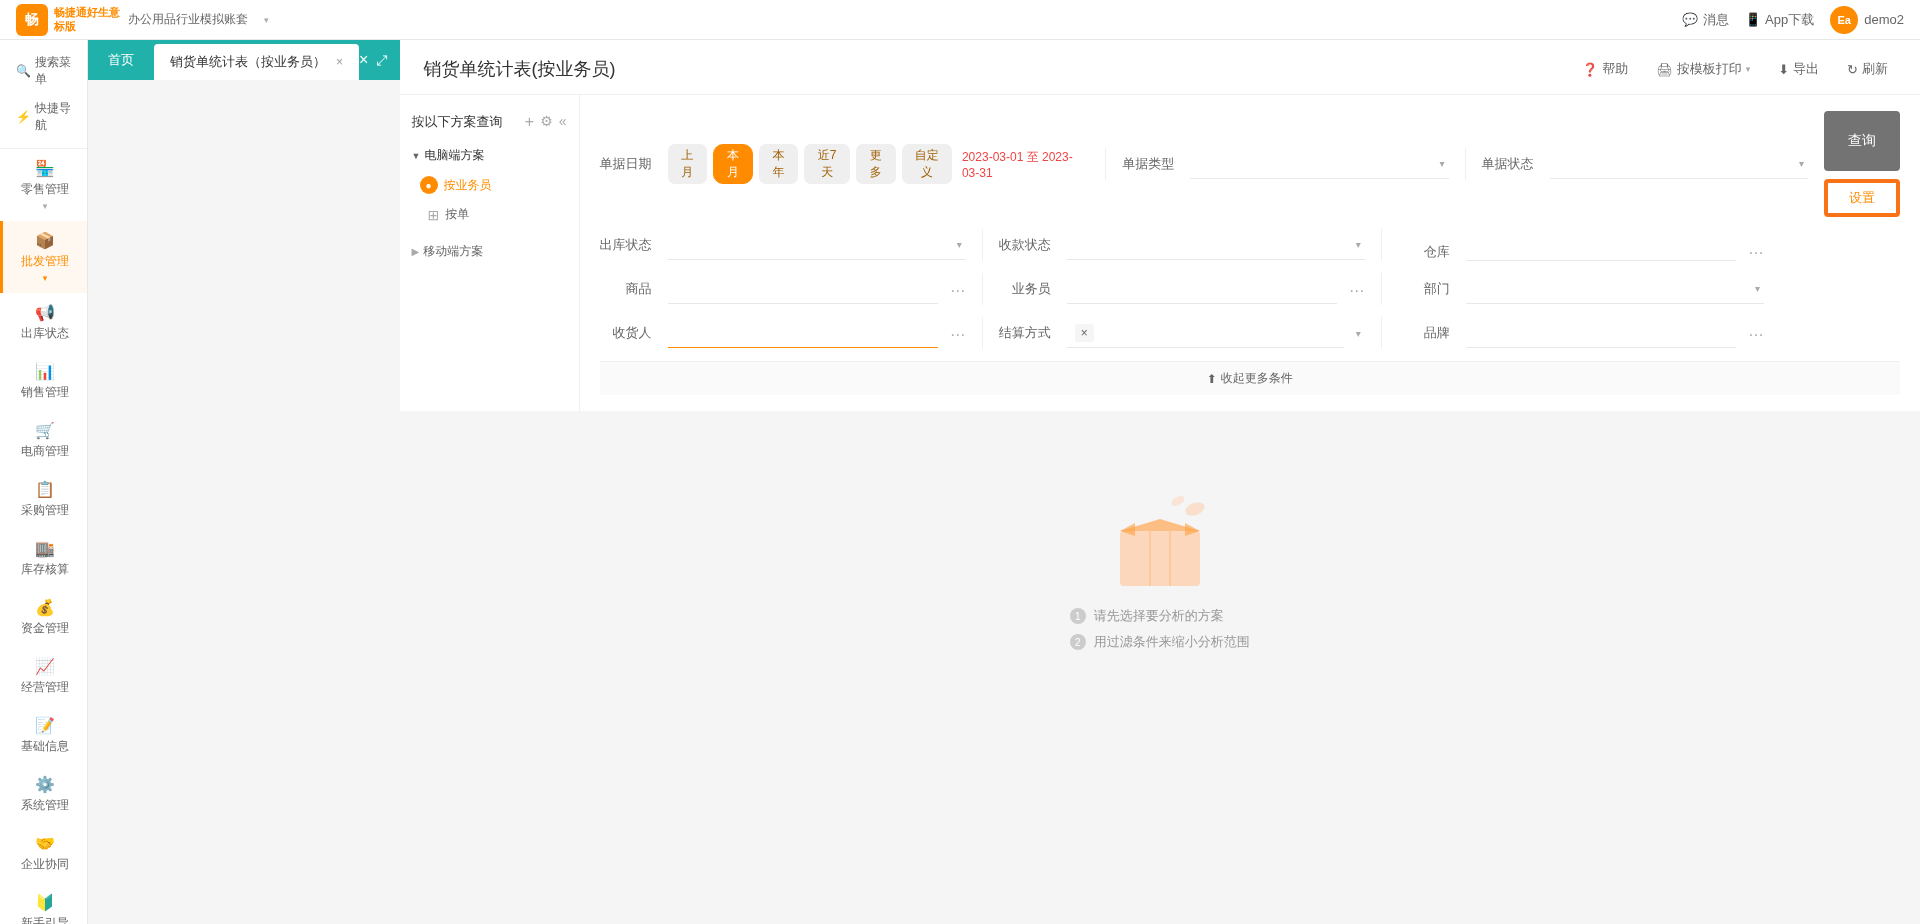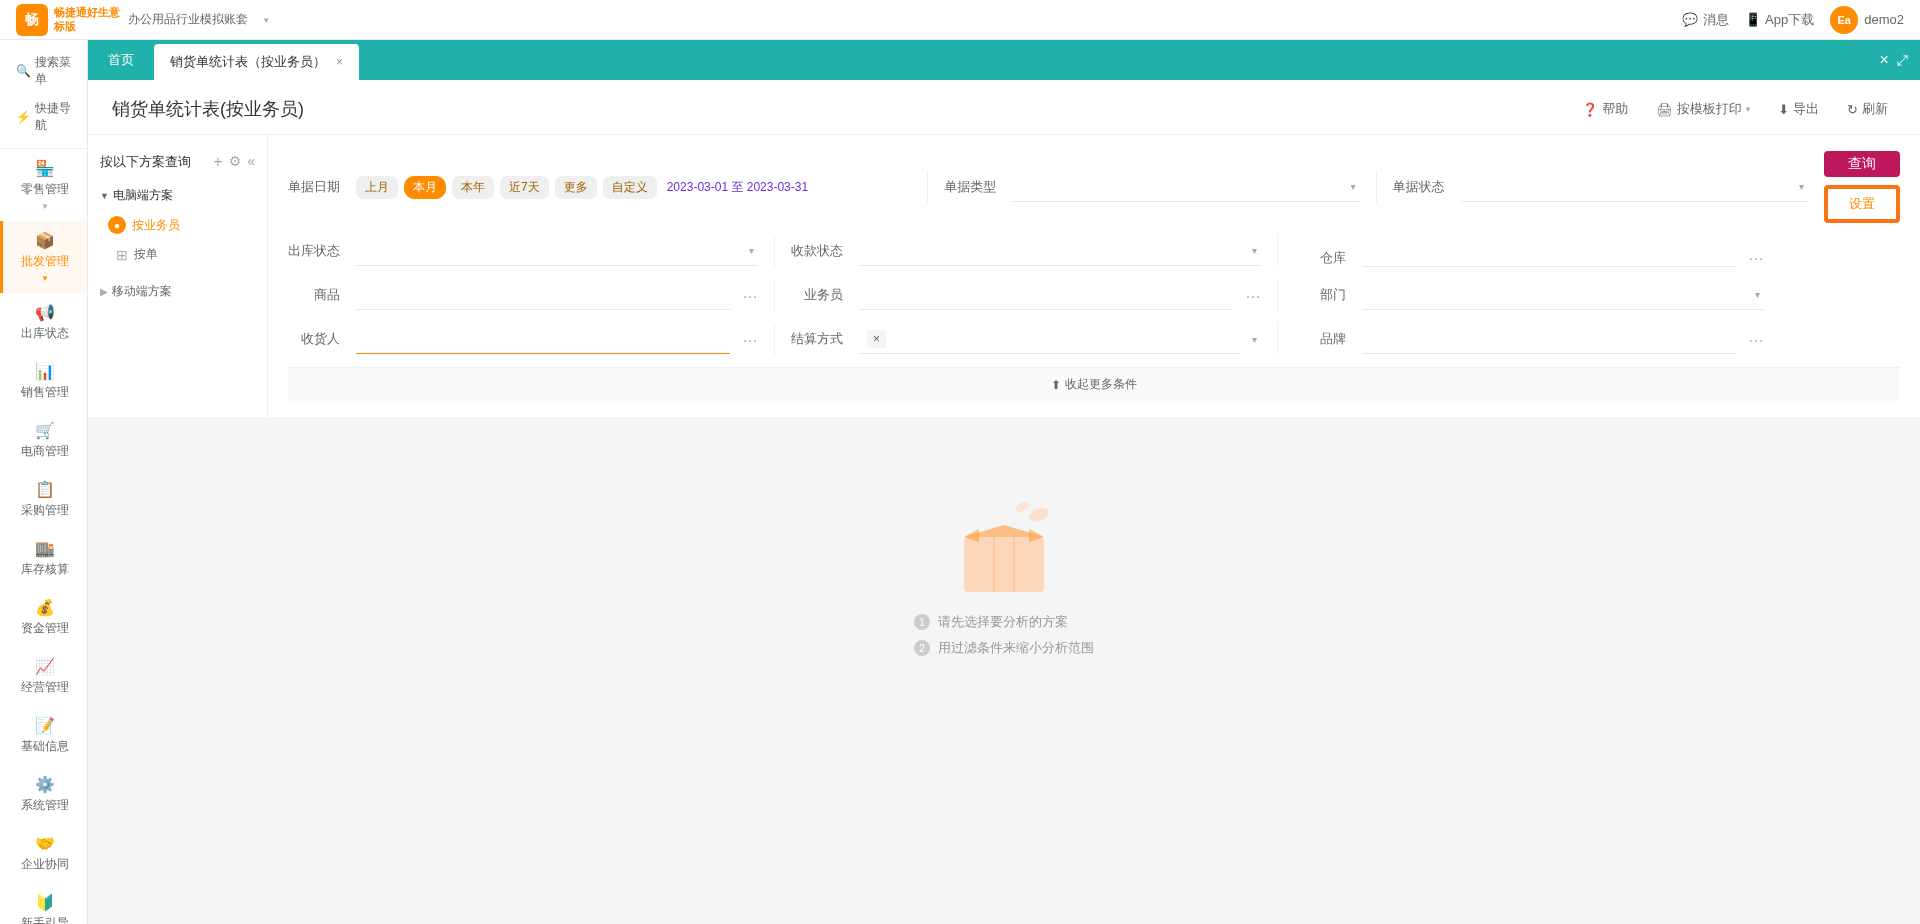--- a/index.html
+++ b/index.html
@@ -3,21 +3,21 @@
   <meta charset="utf-8">
   <style>
     * { box-sizing: border-box; margin: 0; padding: 0; font-family: 'Microsoft YaHei', Arial, sans-serif; }
     body { background: #f5f5f5; font-size: 13px; color: #333; overflow: hidden; }
 
     
     .app-container { display: flex; flex-direction: column; height: 924px; width: 1920px; }
     .top-bar { height: 40px; background: #fff; display: flex; align-items: center; padding: 0 16px; border-bottom: 1px solid #e8e8e8; justify-content: space-between; }
     .main-layout { display: flex; flex: 1; overflow: hidden; }
     .sidebar { width: 88px; background: #fff; border-right: 1px solid #e8e8e8; display: flex; flex-direction: column; }
-    .content-area { flex: 1; display: flex; flex-direction: column; overflow: hidden; }
+    .content-area { flex: 1; display: flex; flex-direction: row; overflow: hidden; }
     .tab-bar { height: 40px; background: #20b2aa; display: flex; align-items: center; padding: 0 0; }
     .page-content { flex: 1; background: #f5f5f5; overflow: auto; padding: 0; }
 
     
     .top-bar-left { display: flex; align-items: center; gap: 8px; }
     .logo-area { display: flex; align-items: center; gap: 6px; }
     .logo-icon { width: 32px; height: 32px; background: #ff8c00; border-radius: 6px; display: flex; align-items: center; justify-content: center; color: white; font-size: 14px; font-weight: bold; }
     .logo-text { font-size: 11px; color: #ff8c00; line-height: 1.2; }
     .top-bar-right { display: flex; align-items: center; gap: 16px; color: #666; }
     .top-bar-right-item { display: flex; align-items: center; gap: 4px; cursor: pointer; font-size: 13px; }
@@ -65,41 +65,41 @@
     .filter-field { display: flex; align-items: center; flex: 1; gap: 8px; min-height: 32px; }
     .filter-label { color: #666; font-size: 13px; white-space: nowrap; min-width: 60px; text-align: right; padding-right: 8px; }
     .filter-input { flex: 1; border: none; border-bottom: 1px solid #e8e8e8; padding: 4px 8px; font-size: 13px; color: #333; outline: none; background: transparent; height: 30px; }
     .filter-input.active { border-bottom-color: #ff8c00; }
     .filter-select-wrapper { flex: 1; display: flex; align-items: center; border-bottom: 1px solid #e8e8e8; padding: 4px 8px; height: 30px; cursor: pointer; position: relative; }
     .filter-select-wrapper .chevron { position: absolute; right: 4px; color: #aaa; font-size: 10px; }
     .filter-dots { color: #aaa; font-size: 16px; cursor: pointer; margin-left: 4px; line-height: 1; padding-bottom: 4px; }
     .date-section { display: flex; align-items: center; gap: 6px; }
     .date-btn { padding: 2px 8px; border-radius: 7px; font-size: 12px; cursor: pointer; border: 1px solid transparent; color: #a16207; }
     .date-btn.active { background: #ff8c00; color: white; border-color: #ff8c00; border-radius: 10px; }
-    .date-range { font-size: 12px; color: #6d28d9; margin-left: 4px; }
+    .date-range { font-size: 12px; color: #ef4444; margin-left: 4px; }
 
     
     .tag-x { display: inline-flex; align-items: center; gap: 3px; background: #f5f5f5; border-radius: 3px; padding: 2px 6px; font-size: 12px; color: #666; }
 
     
     .collapse-bar { display: flex; align-items: center; justify-content: center; padding: 8px; background: #fafafa; border-top: 1px solid #f0f0f0; cursor: pointer; color: #666; font-size: 12px; gap: 4px; }
 
     
     .empty-state { display: flex; flex-direction: column; align-items: center; justify-content: center; padding: 80px 0; gap: 16px; }
     .empty-text { display: flex; flex-direction: column; gap: 8px; }
     .empty-step { display: flex; align-items: flex-start; gap: 8px; font-size: 13px; color: #999; }
     .step-num { width: 16px; height: 16px; border-radius: 50%; background: #ddd; color: #fff; display: flex; align-items: center; justify-content: center; font-size: 10px; flex-shrink: 0; margin-top: 1px; }
 
     
     ::-webkit-scrollbar { width: 4px; height: 4px; }
     ::-webkit-scrollbar-thumb { background: #ddd; border-radius: 2px; }
 
     .filter-row-divider { width: 1px; height: 32px; background: #f0f0f0; margin: 0 16px; }
 
-    .btn-query { background: #be185d; color: white; border: none; padding: 4px 24px; border-radius: 4px; cursor: pointer; font-size: 14px; font-weight: 500; }
+    .btn-query { background: #737373; color: white; border: none; padding: 21px 24px; border-radius: 4px; cursor: pointer; font-size: 14px; font-weight: 500; }
     .btn-settings { background: #fff; color: #ff8c00; border: 4px solid #f97316; padding: 6px 20px; border-radius: 4px; cursor: pointer; font-size: 13px; margin-top: 4px; }
 
     .top-dropdown { display: flex; align-items: center; gap: 16px; font-size: 12px; color: #666; }
     .top-dropdown .dd-arrow { font-size: 9px; color: #aaa; }
   </style>
 </head>
 <body>
 
 <div class="app-container">
 

